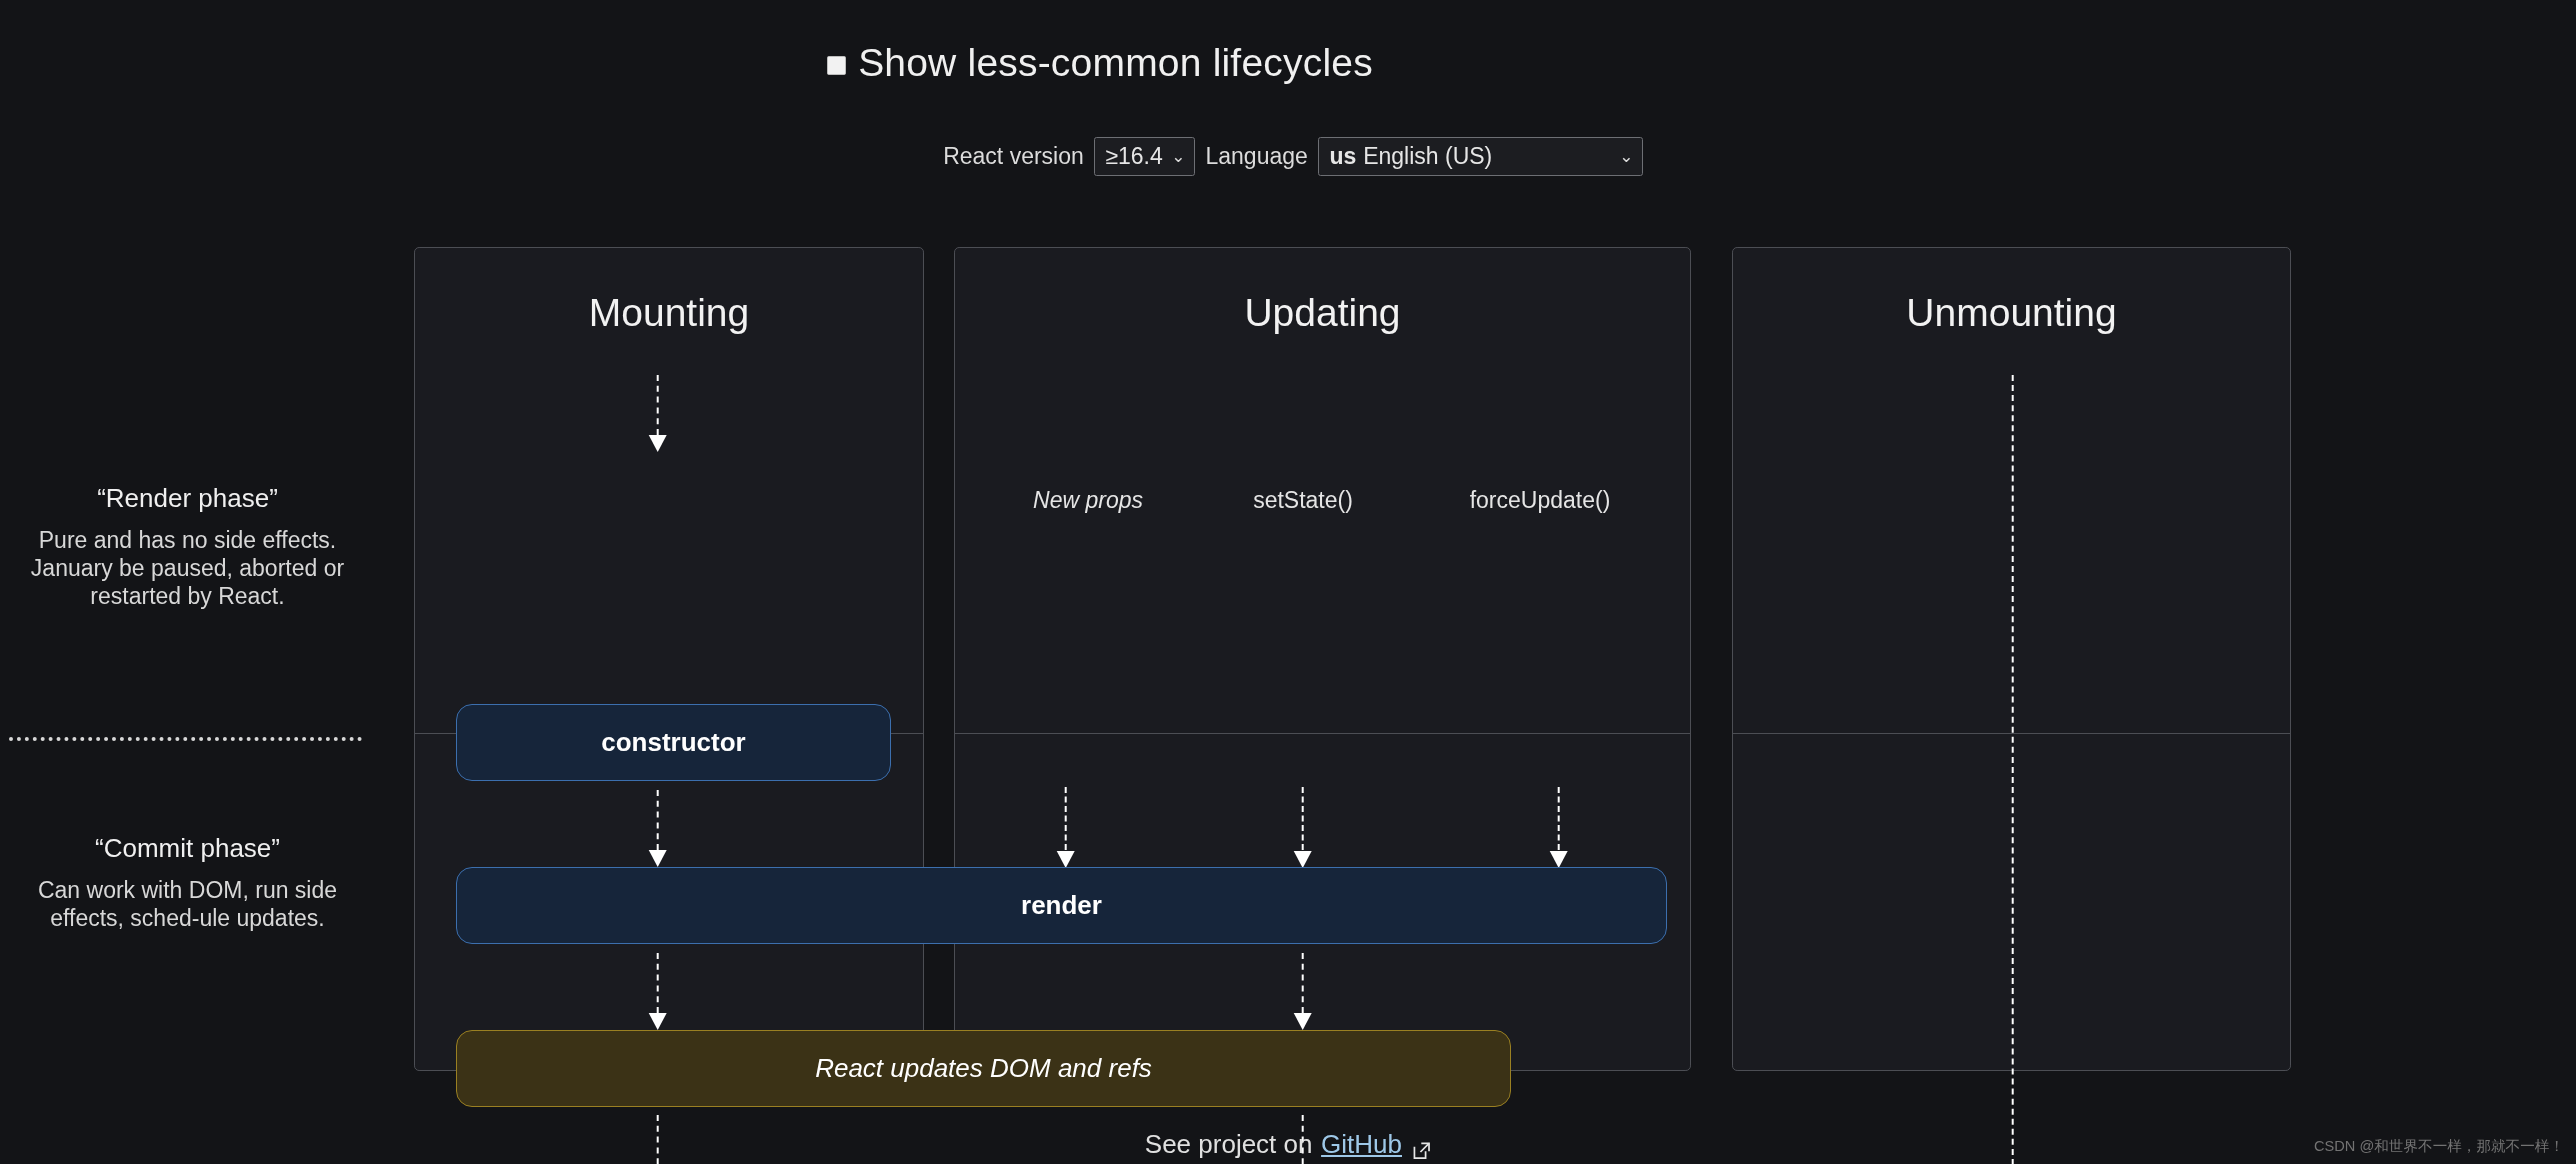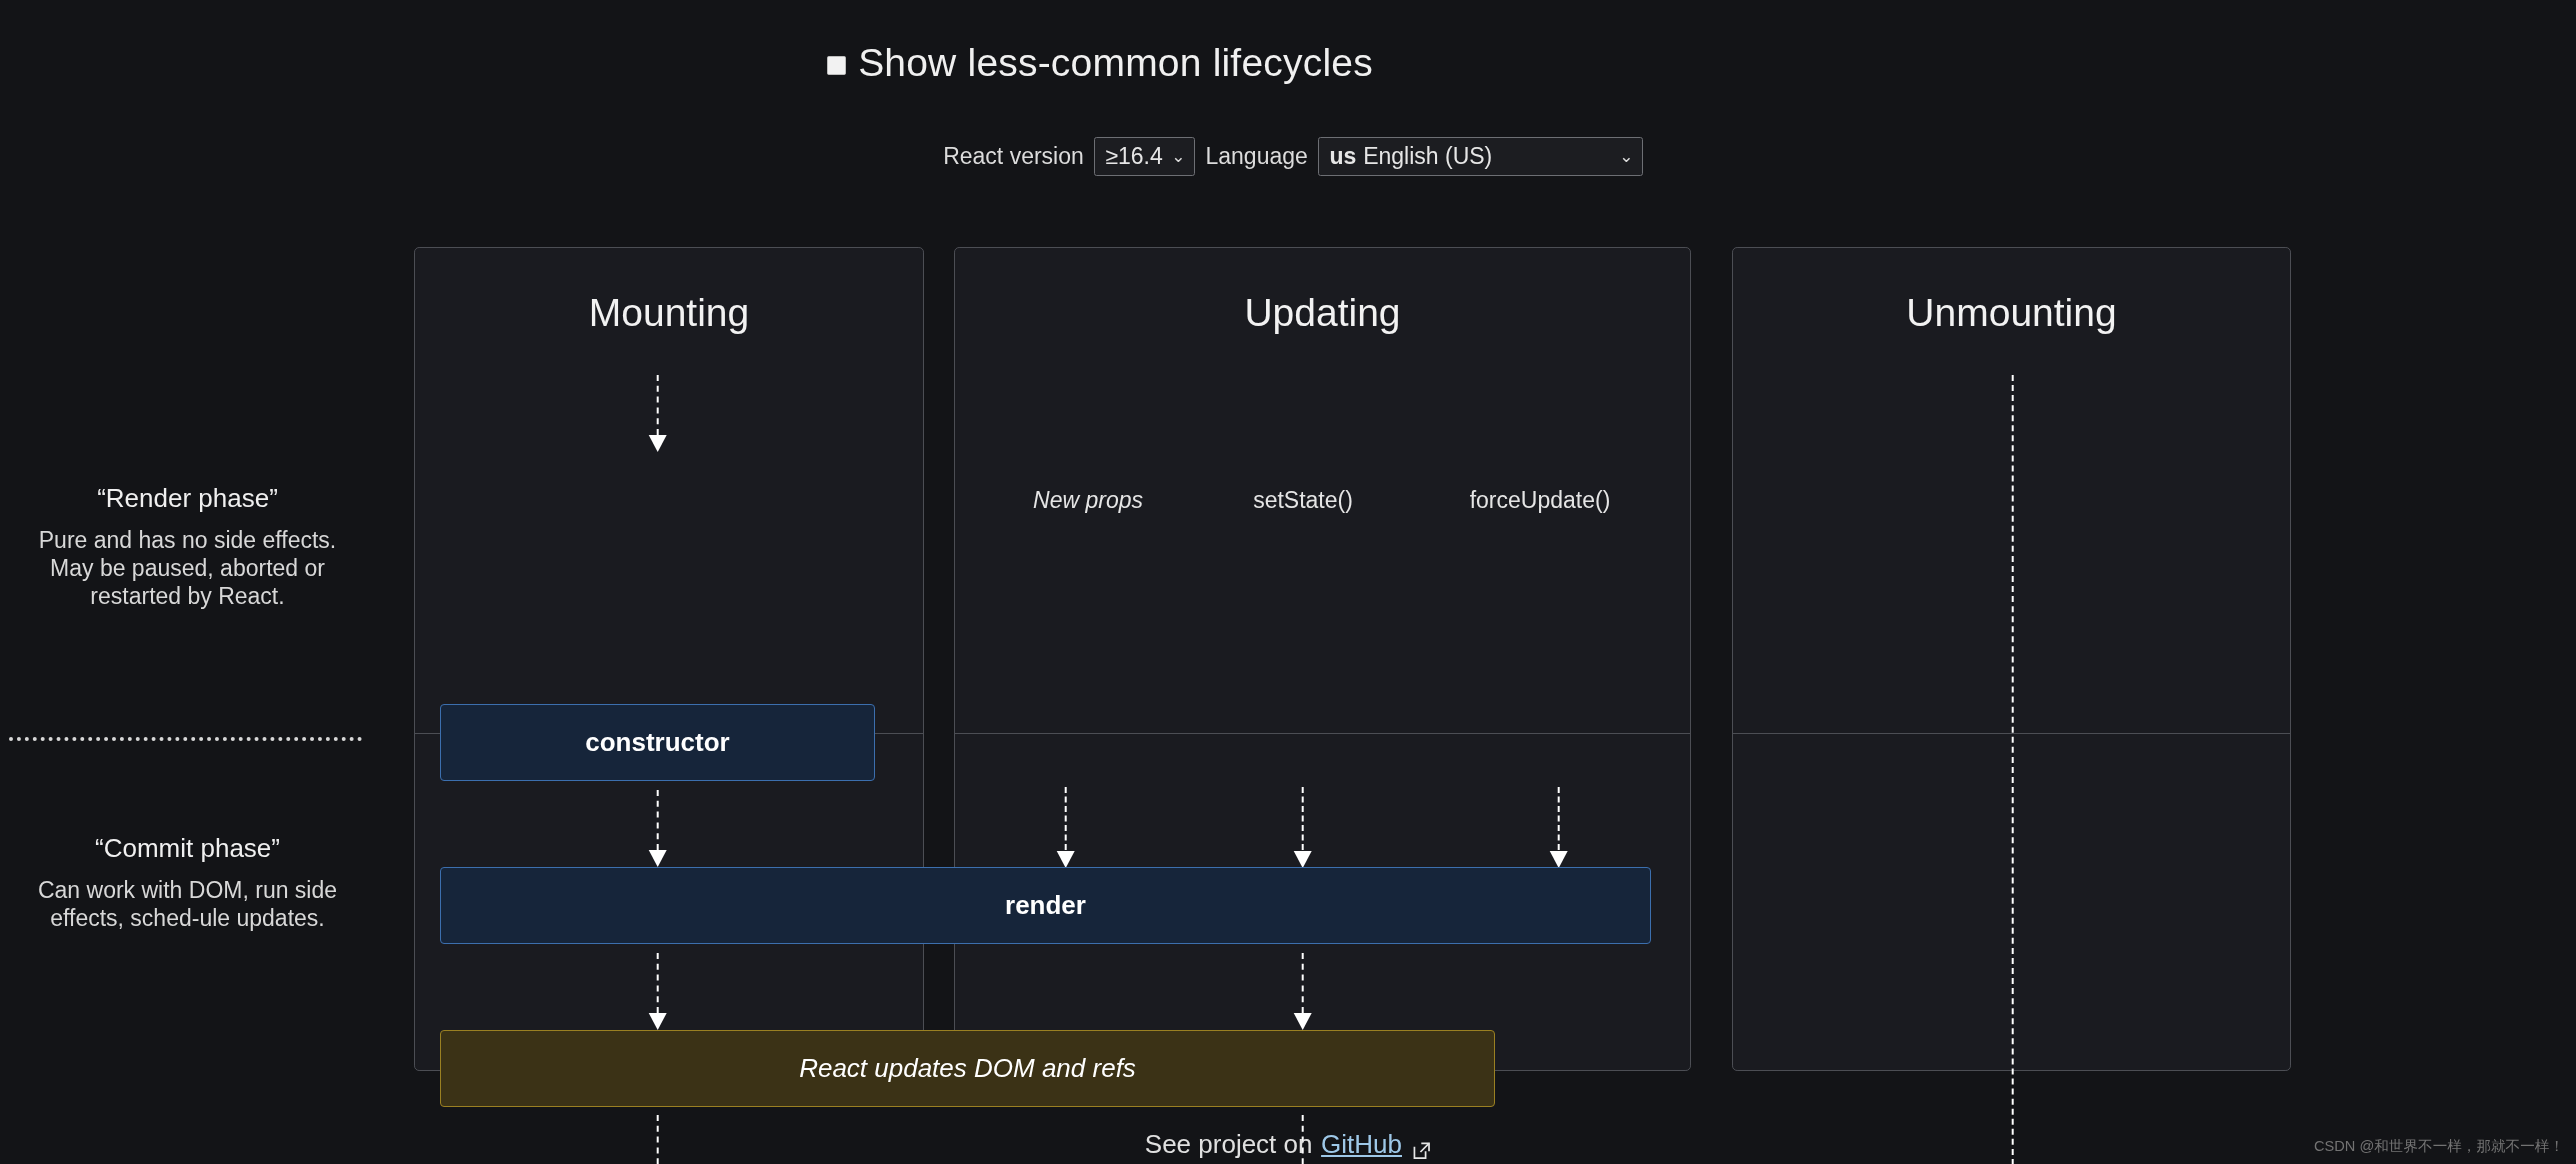--- a/index.html
+++ b/index.html
@@ -72,22 +72,22 @@
     position: absolute; left: 0; top: 43px; width: 100%;
     text-align: center; font-size: 39px; font-weight: 400; color: #f2f2f2;
   }
   .phase-divider {
     position: absolute; left: 0; width: 100%; top: 485px;
     border-top: 0.9px solid #4c4e54;
   }
 
   
   .box {
-    position: absolute; border-radius: 4px; display: flex;
-    align-items: center; justify-content: center; text-align: center;
+    position: absolute; border-radius: 16px; display: flex;
+    align-items: center; justify-content: center; text-align: center; margin-left: 16px;
   }
   .box-blue   { background: #16253a; border: 0.9px solid #3c6fae; }
   .box-yellow { background: #3b3216; border: 0.9px solid #9a8022; }
   .box-label { font-size: 26px; font-weight: bold; color: #ffffff; }
   .box-label.italic { font-style: italic; font-weight: normal; }
 
   #box-constructor { left: 440px;  top: 457px; width: 435px; height: 77px; }
   #box-render      { left: 440px;  top: 620px; width: 1211px; height: 77px; }
   #box-react-dom   { left: 440px;  top: 783px; width: 1055px; height: 77px; }
 
@@ -149,21 +149,21 @@
       </span>
       <span class="caret">⌄</span>
     </span>
   </div>
 
   <div class="diagram">
 
     <div class="sidecol">
       <div class="side-block side-render">
         <div class="side-title">“Render phase”</div>
-        <div class="side-body">Pure and has no side effects. May be paused, aborted or restarted by React.</div>
+        <div class="side-body">Pure and has no side effects. January be paused, aborted or restarted by React.</div>
       </div>
       <div class="dotted-sep"></div>
       <div class="side-block side-commit">
         <div class="side-title">“Commit phase”</div>
         <div class="side-body">Can work with DOM, run side effects, sched-ule updates.</div>
       </div>
     </div>
 
     <div class="panel panel-mount">
       <div class="panel-title">Mounting</div>

